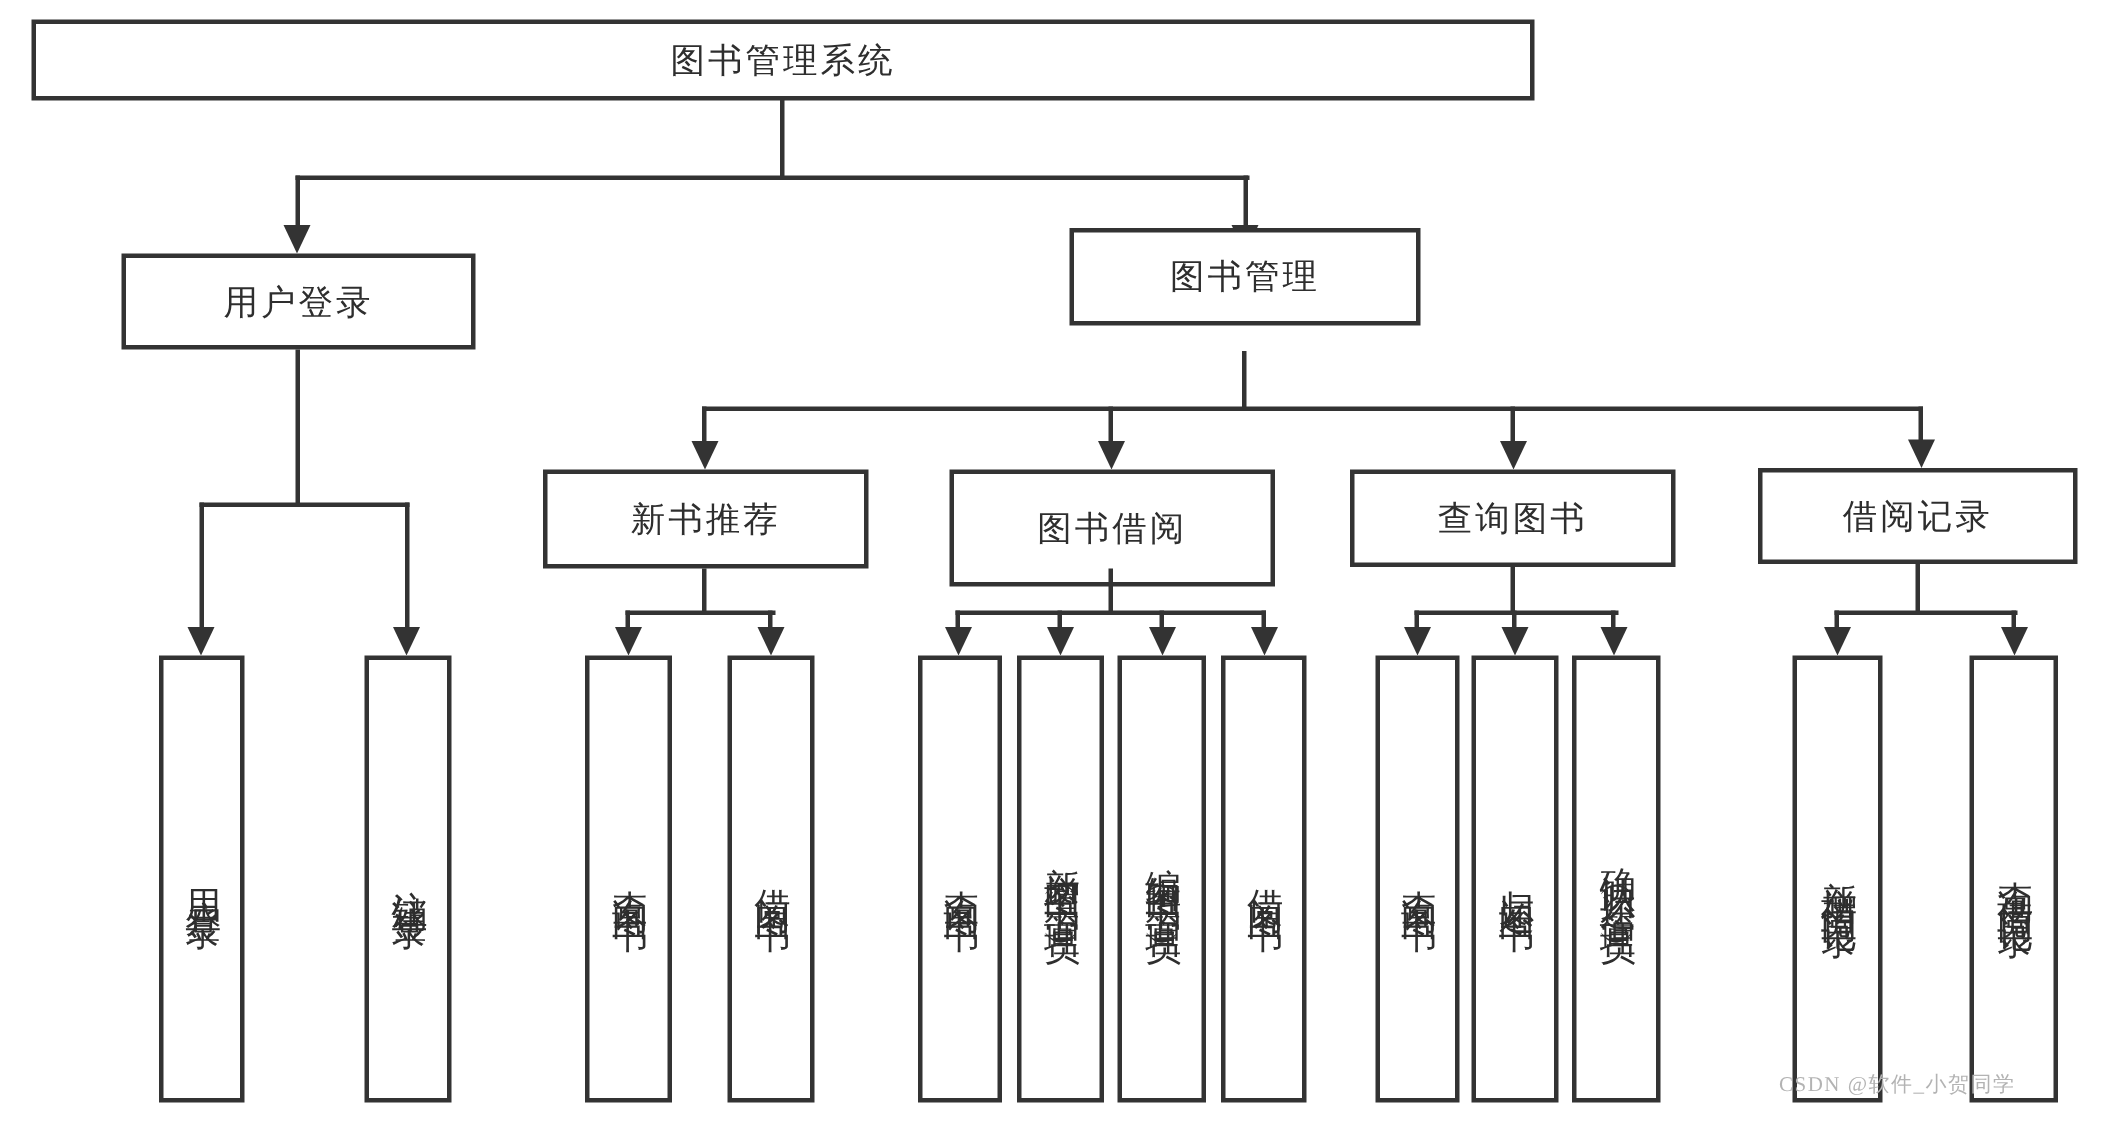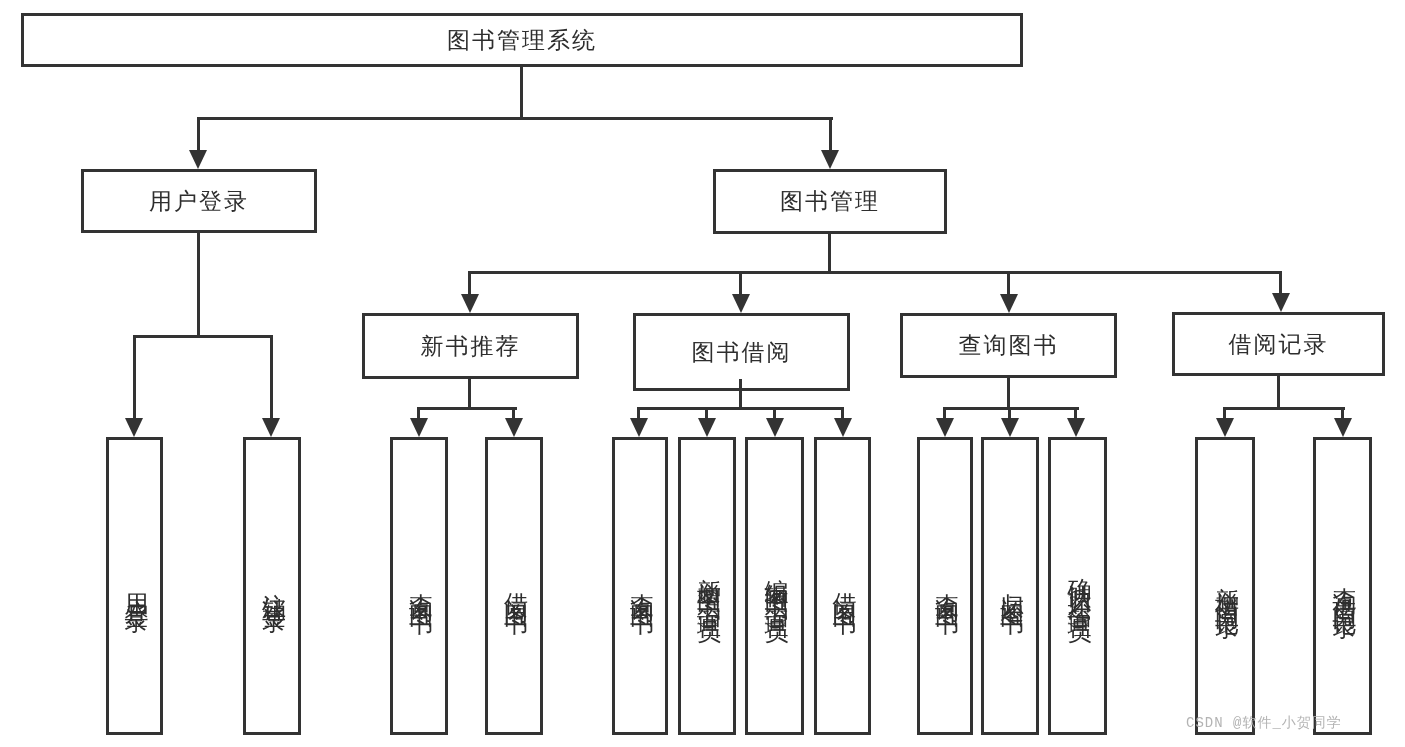--- a/index.html
+++ b/index.html
@@ -1,18 +1,18 @@
 <!DOCTYPE html>
 <html><head>
 <meta charset="utf-8">
 <style>
   html,body{margin:0;padding:0;background:#ffffff;}
   .canvas{
     position:relative;width:1405px;height:747px;background:#ffffff;
-    font-family:Liberation Mono, monospace;overflow:hidden;
+    font-family:Liberation Serif, serif;overflow:hidden;
   }
   .node{
     position:absolute;box-sizing:border-box;border:3px solid #333333;background:#ffffff;
     display:flex;align-items:center;justify-content:center;
     color:#2e2e2e;font-size:23px;letter-spacing:2px;white-space:nowrap;
   }
   .leaf{
     writing-mode:vertical-rl;text-orientation:mixed;
     font-size:24px;letter-spacing:6px;line-height:1;
   }
@@ -36,21 +36,21 @@
   <div class="node" style="left:21px;top:13px;width:1002px;height:54px;">图书管理系统</div>
 
   <div class="vline" style="left:520px;top:66px;height:52px;"></div>
   <div class="hline" style="left:197px;top:117px;width:636px;"></div>
   <div class="vline" style="left:197px;top:117px;height:36px;"></div>
   <div class="arrow" style="left:189px;top:150px;"></div>
   <div class="vline" style="left:829px;top:117px;height:36px;"></div>
   <div class="arrow" style="left:821px;top:150px;"></div>
 
   <div class="node" style="left:81px;top:169px;width:236px;height:64px;">用户登录</div>
-  <div class="node" style="left:713px;top:169px;width:234px;height:65px;">图书管理</div>
+  <div class="node" style="left:713px;top:152px;width:234px;height:65px;">图书管理</div>
 
   <div class="vline" style="left:197px;top:233px;height:104px;"></div>
   <div class="hline" style="left:133px;top:335px;width:140px;"></div>
   <div class="vline" style="left:133px;top:335px;height:86px;"></div>
   <div class="arrow" style="left:125px;top:418px;"></div>
   <div class="vline" style="left:270px;top:335px;height:86px;"></div>
   <div class="arrow" style="left:262px;top:418px;"></div>
 
   <div class="vline" style="left:828px;top:234px;height:40px;"></div>
   <div class="hline" style="left:468px;top:271px;width:814px;"></div>

